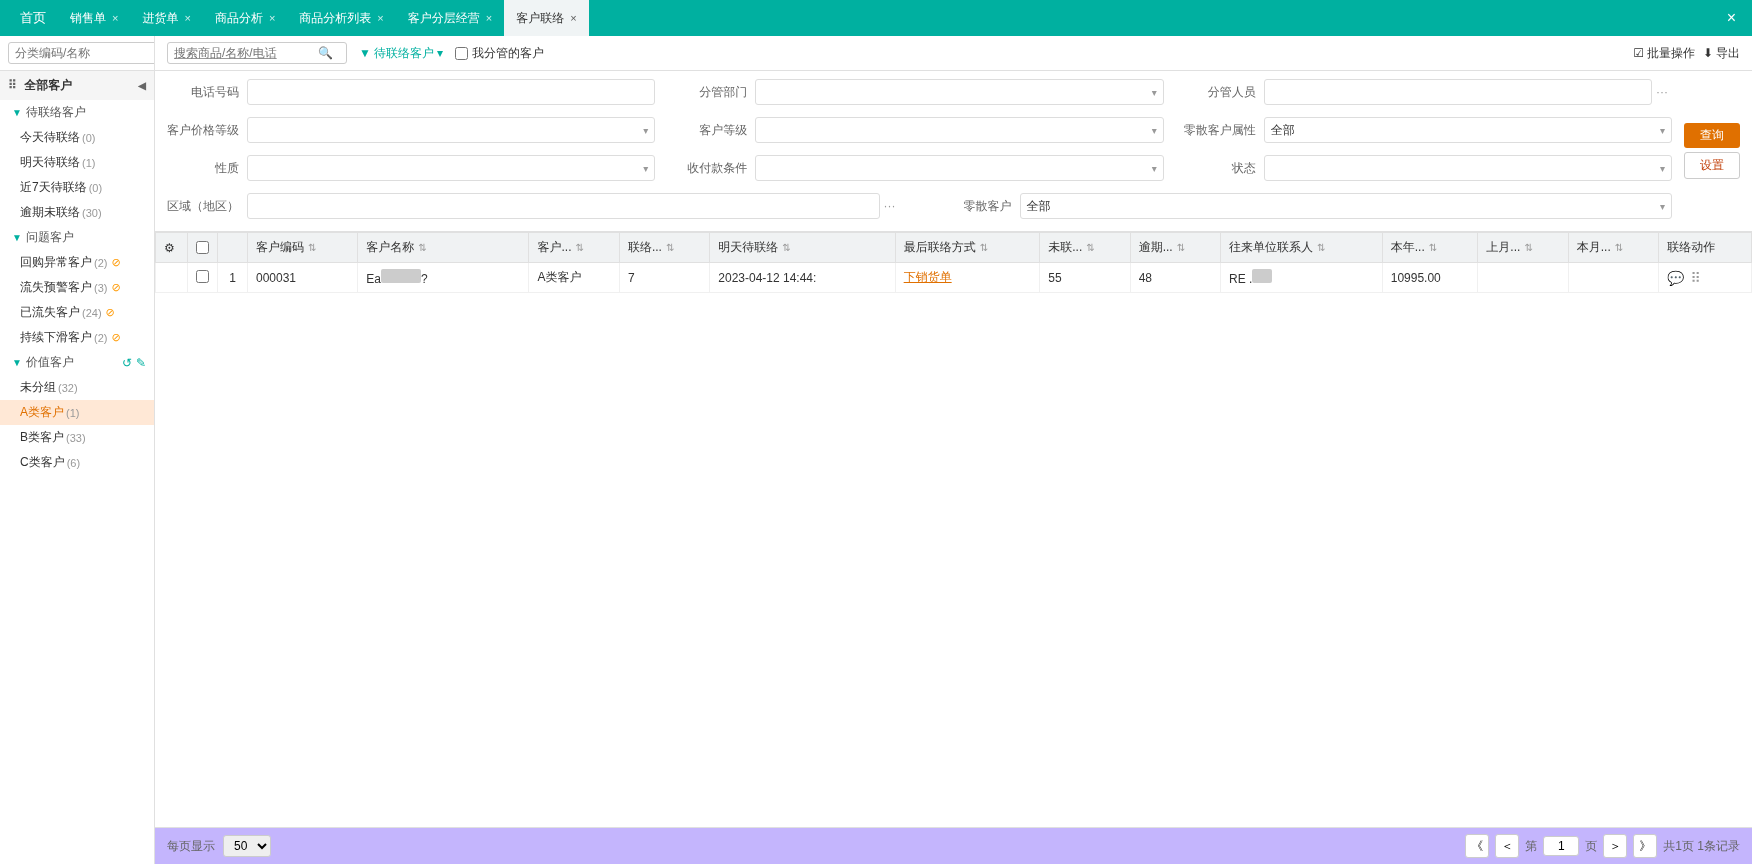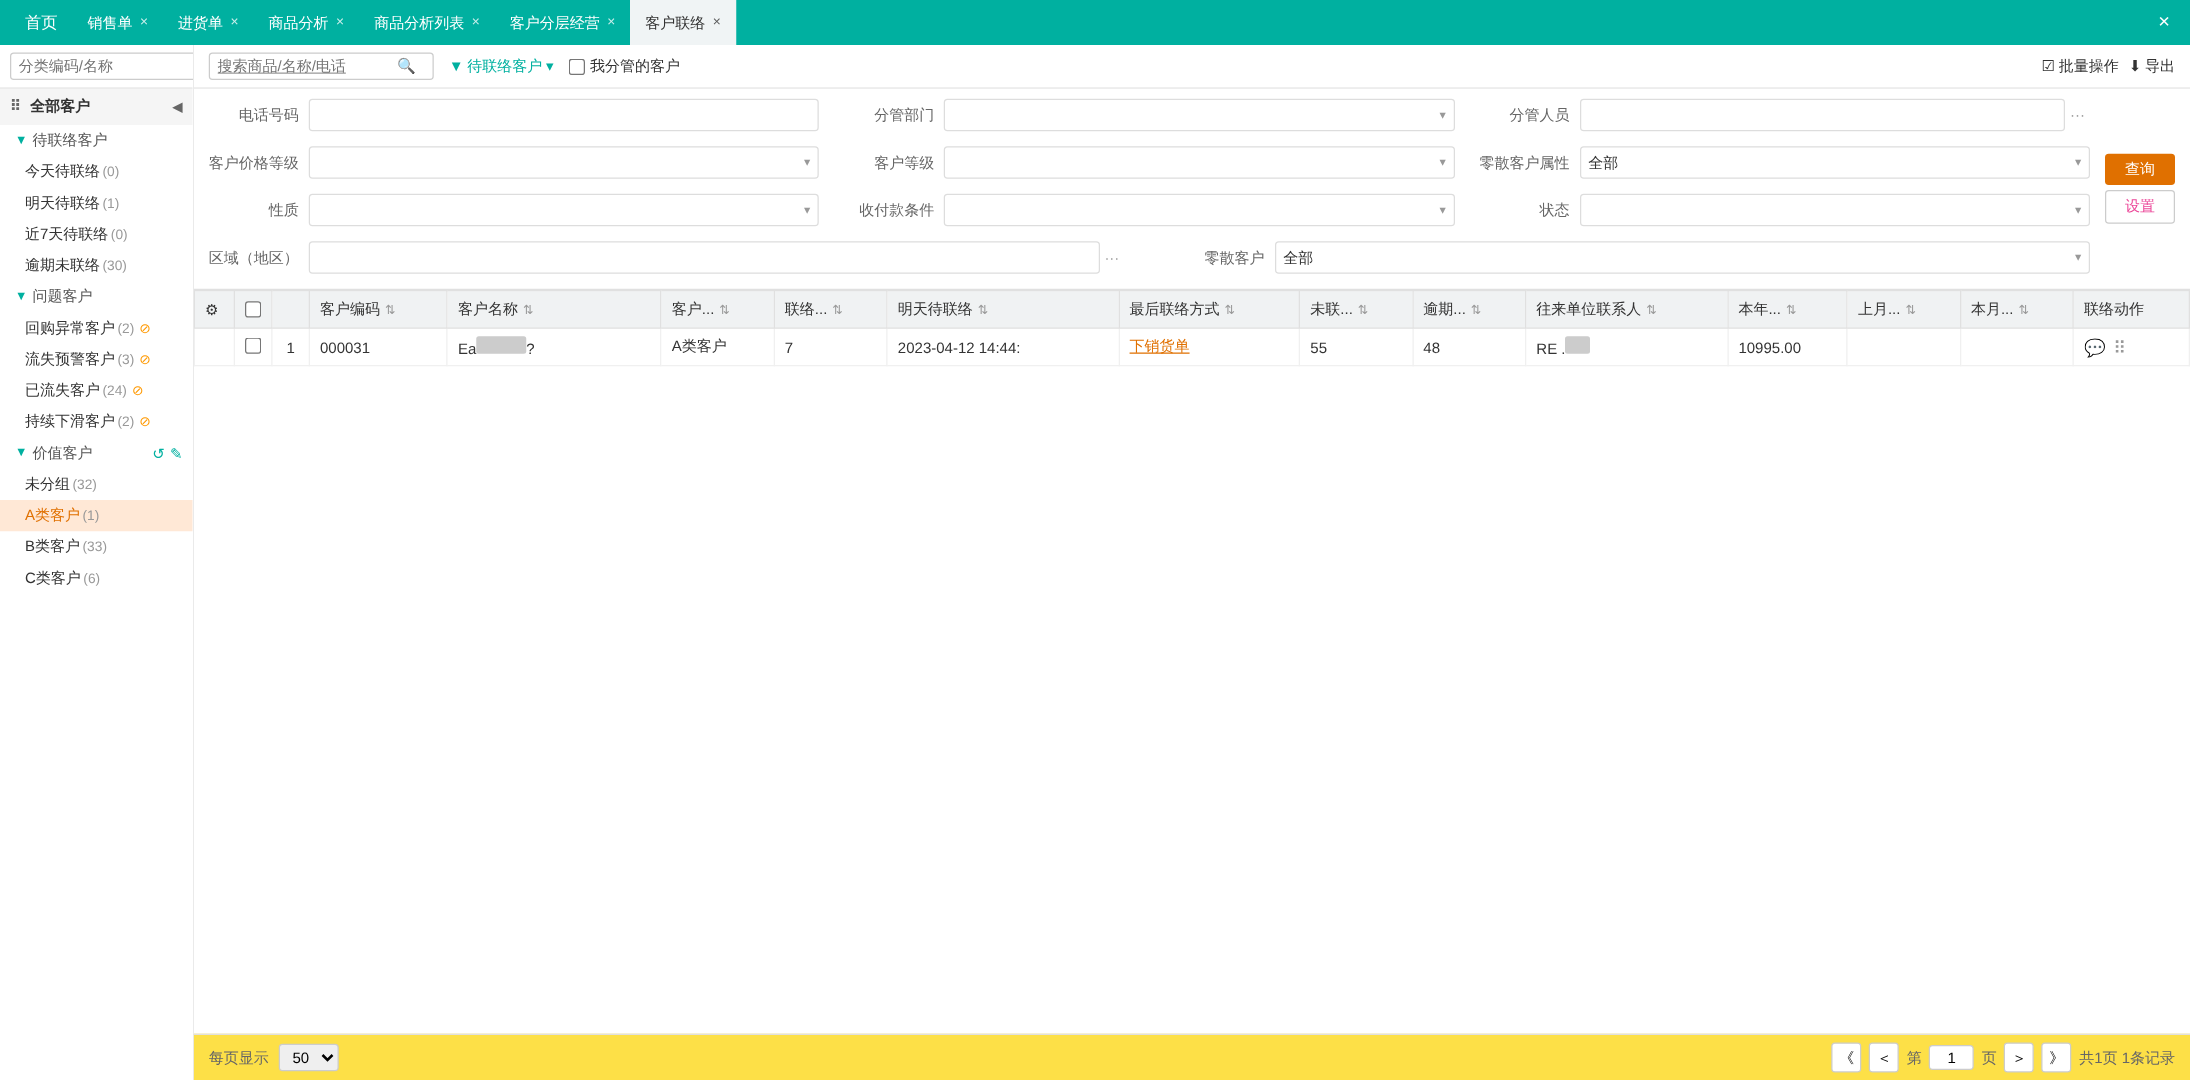--- a/index.html
+++ b/index.html
@@ -148,21 +148,21 @@
     .filter-select .sel-arrow { color: #999; font-size: 10px; }
     .filter-dots { color: #999; padding: 0 4px; cursor: pointer; }
     .adv-filter-actions {
       display: flex; flex-direction: column; gap: 4px; margin-left: 12px;
     }
     .btn-query {
       background: #e07000; color: white; border: none; border-radius: 3px;
       padding: 4px 16px; cursor: pointer; font-size: 12px;
     }
     .btn-settings {
-      background: #fff; color: #ec4899; border: 1px solid #ccc; border-radius: 3px;
+      background: #fff; color: #c2410c; border: 1px solid #ccc; border-radius: 3px;
       padding: 4px 12px; cursor: pointer; font-size: 12px;
     }
 
     
     .table-container {
       flex: 1; overflow: auto; background: #fff; margin: 0;
     }
     table {
       width: 100%; border-collapse: collapse; font-size: 12px;
     }
@@ -190,21 +190,21 @@
     .row-actions { display: flex; gap: 6px; }
     .row-action-icon { color: #999; cursor: pointer; font-size: 14px; }
 
     
     .th-gear { width: 32px; }
     .th-check { width: 28px; }
 
     
     .pagination {
       display: flex; align-items: center; justify-content: space-between;
-      padding: 6px 12px; background: #fde047; border-top: 1px solid #e0e0e0;
+      padding: 6px 12px; background: #c4b5fd; border-top: 1px solid #e0e0e0;
     }
     .pagination-left { display: flex; align-items: center; gap: 8px; }
     .page-size-label { color: #666; }
     .page-size-select {
       border: 1px solid #ccc; border-radius: 3px; padding: 2px 6px;
       font-size: 12px; outline: none; cursor: pointer;
     }
     .pagination-right { display: flex; align-items: center; gap: 6px; color: #666; }
     .page-btn {
       width: 24px; height: 24px; border: 1px solid #ccc; border-radius: 3px;

